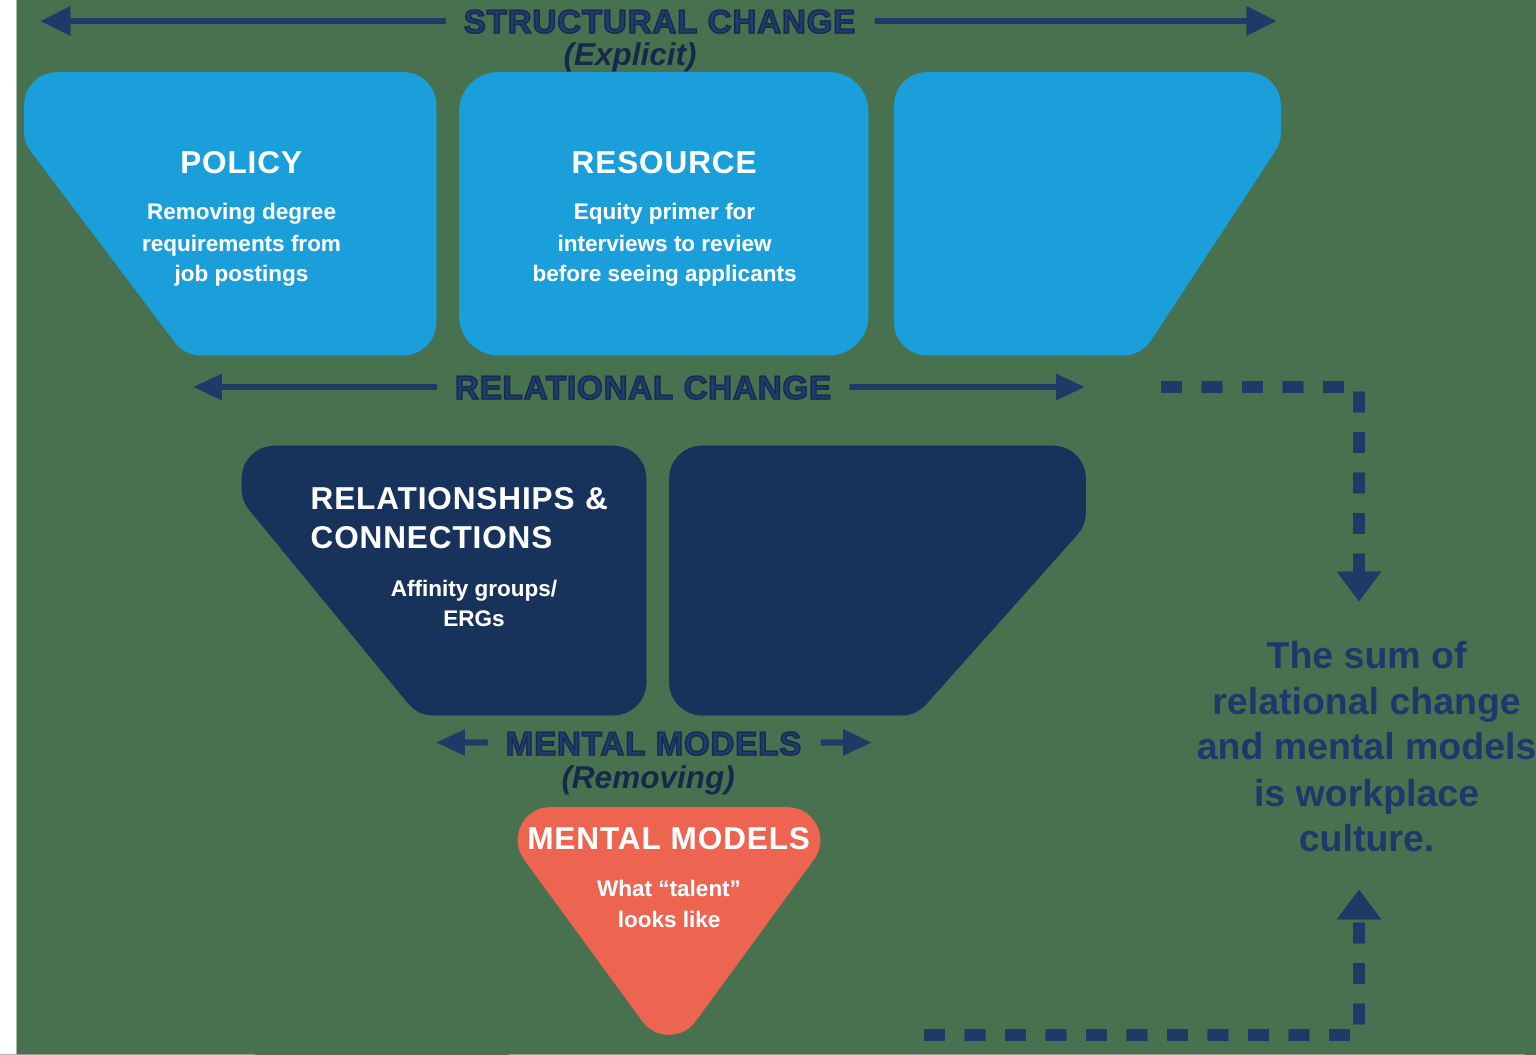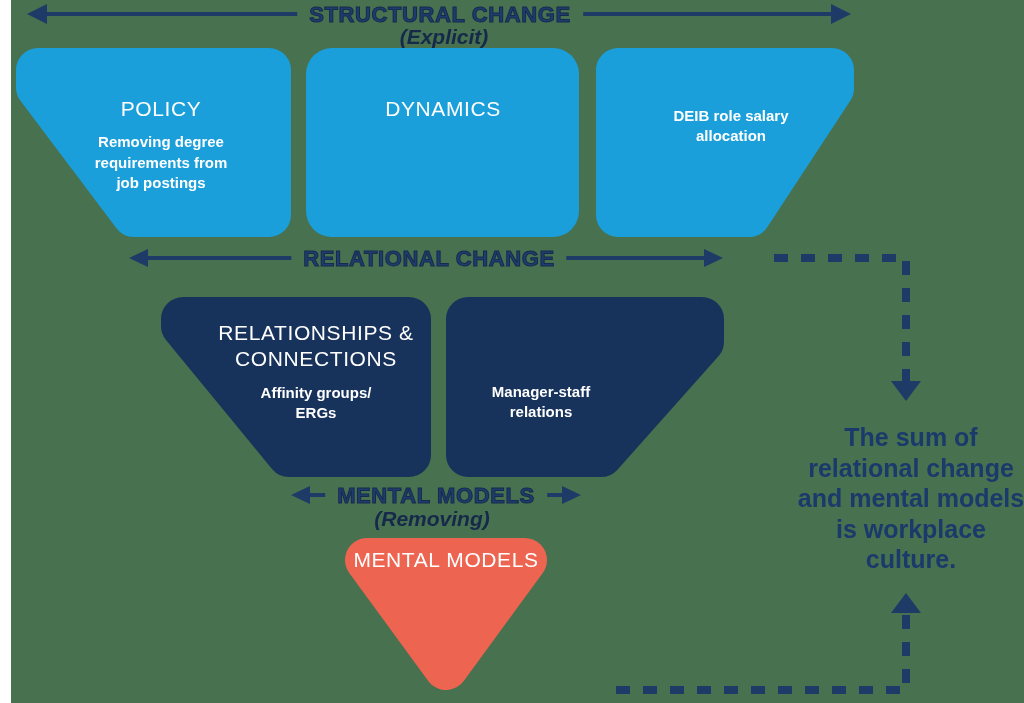--- a/index.html
+++ b/index.html
@@ -32,26 +32,26 @@
     white-space:nowrap;
     font-style:italic;
     font-size:21px;
     font-weight:600;
     color:#16294B;
     line-height:24px;
   }
   .box-text{position:absolute;color:#FFFFFF;text-align:center;}
   .box-title{
     font-size:21px;
-    font-weight:400;
+    font-weight:700;
     letter-spacing:0.6px;
     line-height:1.25;
     white-space:pre-line;
   }
-  .box-title.left{text-align:center;}
+  .box-title.left{text-align:left;}
   .box-body{
     font-size:15px;
     font-weight:700;
     line-height:1.35;
     white-space:pre-line;
     margin-top:10px;
   }
   .note-text{
     position:absolute;
     left:900px;top:422px;
@@ -103,57 +103,56 @@
       <path d="M763,258 L895,258 L895,384" fill="none" stroke-width="8" stroke-dasharray="14 13"></path>
       <polygon points="895,401 880,381 910,381" stroke="none"></polygon>
     </g>
     <g stroke="#1E3A66" fill="#1E3A66">
       <path d="M605,690 L895,690 L895,610" fill="none" stroke-width="8" stroke-dasharray="14 13"></path>
       <polygon points="895,593 880,613 910,613" stroke="none"></polygon>
     </g>
   </svg>
 
   <div class="lvl-label" style="left:429px;top:2px;">STRUCTURAL CHANGE</div>
-  <div class="lvl-sub" style="left:433px;top:25px;">(Explicit)</div>
+  <div class="lvl-sub" style="left:409px;top:25px;">(Explicit)</div>
 
   <div class="lvl-label" style="left:418px;top:246px;">RELATIONAL CHANGE</div>
 
   <div class="lvl-label" style="left:425px;top:483px;">MENTAL MODELS</div>
   <div class="lvl-sub" style="left:421px;top:507px;">(Removing)</div>
 
   <div class="box-text" style="left:40px;top:96px;width:220px;">
     <div class="box-title">POLICY</div>
     <div class="box-body">Removing degree
 requirements from
 job postings</div>
   </div>
 
   <div class="box-text" style="left:303px;top:96px;width:258px;">
-    <div class="box-title">DYNAMICS</div>
+    <div class="box-title">RESOURCE</div>
+    <div class="box-body">Equity primer for
+interviews to review
+before seeing applicants</div>
   </div>
 
   <div class="box-text" style="left:600px;top:96px;width:240px;">
-    <div class="box-body">DEIB role salary
-allocation</div>
   </div>
 
   <div class="box-text" style="left:196px;top:320px;width:218px;">
     <div class="box-title left">RELATIONSHIPS &amp;
 CONNECTIONS</div>
     <div class="box-body">Affinity groups/
 ERGs</div>
   </div>
 
-  <div class="box-text" style="left:455px;top:372px;width:150px;">
-    <div class="box-body">Manager-staff
-relations</div>
-  </div>
 
   <div class="box-text" style="left:330px;top:547px;width:210px;">
     <div class="box-title">MENTAL MODELS</div>
+    <div class="box-body">What “talent”
+looks like</div>
   </div>
 
   <div class="note-text">The sum of
 relational change
 and mental models
 is workplace
 culture.</div>
 
 </div>
 

